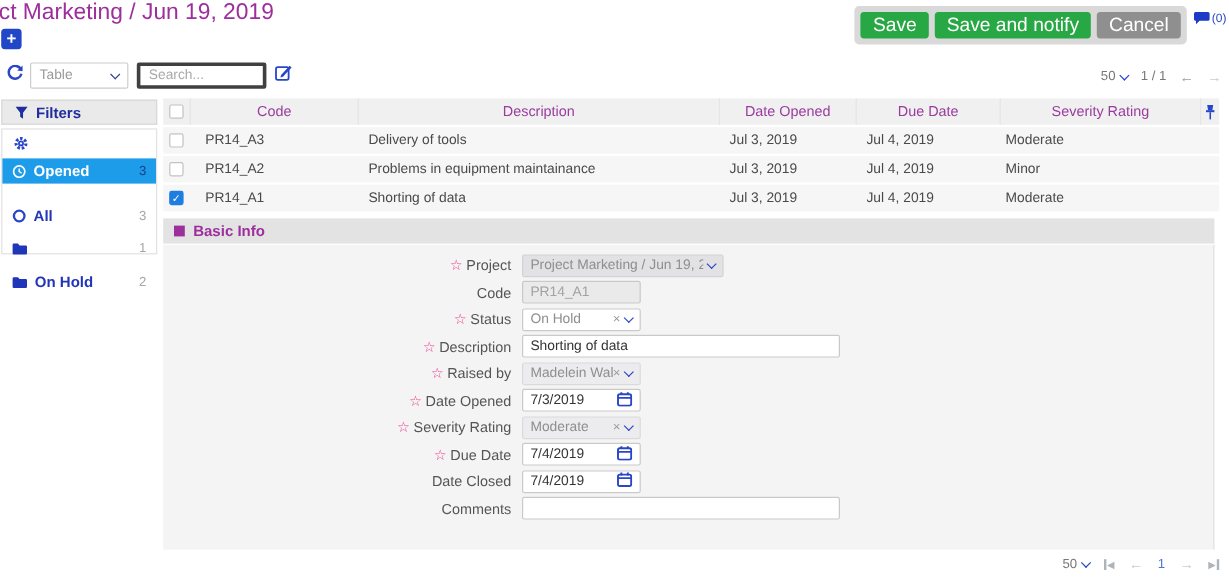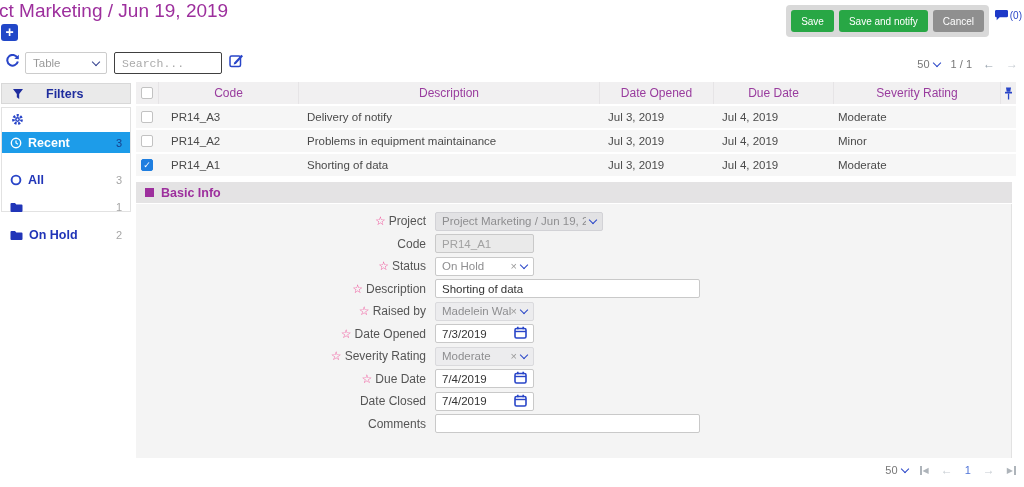--- a/index.html
+++ b/index.html
@@ -5,49 +5,49 @@
   html,body{margin:0;padding:0;background:#fff;}
   .frame{position:relative;width:1024px;height:487px;background:#fff;overflow:hidden;
          font-family:"Liberation Sans","DejaVu Sans",sans-serif;font-size:12px;color:#444;}
 
   
   .page-title{position:absolute;left:-1px;top:0;font-size:19px;color:#9d2f9d;white-space:nowrap;}
   .page-subtitle{position:absolute;left:1px;top:24px;font-size:19px;color:#9d2f9d;display:flex;align-items:center;gap:12px;}
   .add-btn{width:17px;height:17px;background:#2147c8;color:#fff;border-radius:3px;font-size:14px;
            line-height:16px;text-align:center;font-weight:bold;cursor:pointer;}
   .btn-group{position:absolute;top:5px;right:35px;background:#d9d9d9;border-radius:4px;padding:5px;display:flex;gap:5px;}
-  .btn{border:none;border-radius:3px;color:#fff;font-size:10px;padding:4px 10px;height:22px;
+  .btn{border:none;border-radius:3px;color:#fff;font-size:16px;padding:4px 10px;height:22px;
        font-family:inherit;cursor:pointer;line-height:13px;}
   .btn.green{background:#28a745;}
   .btn.gray{background:#8f8f8f;}
   .comment-wrap{position:absolute;top:9px;right:2px;display:flex;align-items:center;gap:1px;}
   .comment-count{font-size:10px;color:#2945c8;}
 
   
   .refresh{position:absolute;left:5px;top:54px;}
   .view-select{position:absolute;left:25px;top:52px;width:82px;height:22px;border:1px solid #ccc;border-radius:2px;
                background:#fff;color:#999;font-size:11.5px;display:flex;align-items:center;padding:0 7px;box-sizing:border-box;}
   .view-select .chev{margin-left:auto;border-color:#33408f;}
-  .search-input{position:absolute;left:114px;top:52px;width:108px;height:22px;border:1px solid #404040;border-radius:2px;
-                padding:0 7px;font-size:11.5px;color:#777;box-sizing:border-box;font-family:Liberation Mono, monospace;outline:none;}
+  .search-input{position:absolute;left:114px;top:52px;width:108px;height:22px;border:3px solid #404040;border-radius:2px;
+                padding:0 7px;font-size:11.5px;color:#777;box-sizing:border-box;font-family:Liberation Sans, sans-serif;outline:none;}
   .search-input::placeholder{color:#aaa;}
   .edit-icon{position:absolute;left:229px;top:53px;cursor:pointer;}
   .top-paging{position:absolute;top:57px;right:6px;display:flex;align-items:center;gap:11px;font-size:11px;color:#777;}
   .psize{display:flex;align-items:center;gap:4px;cursor:pointer;}
   .arrow{font-size:12px;cursor:pointer;}
   .arrow.dim{color:#c6ccd2;}
   .arrow.mid{color:#94a0ab;}
 
   
   .chev{display:inline-block;width:5px;height:5px;border-right:1.7px solid #2945c8;border-bottom:1.7px solid #2945c8;
         transform:rotate(45deg);flex:none;margin-top:-2px;}
 
   
   .filters-header{position:absolute;left:1px;top:83px;width:130px;height:21px;background:#eaeaea;border:1px solid #d8d8d8;
-                  box-sizing:border-box;display:flex;align-items:center;gap:22px;padding-left:10px;
+                  box-sizing:border-box;display:flex;align-items:center;gap:6px;padding-left:10px;
                   color:#1f2d9e;font-weight:bold;font-size:12.5px;}
   .sidebar-panel{position:absolute;left:1px;top:107px;width:130px;height:105px;background:#fff;
                  border:1px solid #e2e2e2;box-sizing:border-box;}
   .gear-row{padding:5px 0 1px 9px;cursor:pointer;}
   .s-item{display:flex;align-items:center;gap:6px;padding:0 8px;height:20px;color:#2135b8;font-size:12.5px;
           font-weight:bold;cursor:pointer;}
   .s-item .count{margin-left:auto;font-weight:normal;font-size:11px;color:#a6a6a6;}
   .s-item.selected{background:#1d9ce9;color:#fff;height:21px;margin-top:2px;}
   .s-item.selected .count{color:#163f8c;}
   .s-item.r2{margin-top:17px;}
@@ -176,21 +176,21 @@
         <circle cx="6.5" cy="6.5" r="4.1" fill="none" stroke="#2945c8" stroke-width="2.6" stroke-dasharray="2.1 1.5"></circle>
         <circle cx="6.5" cy="6.5" r="1.7" fill="none" stroke="#2945c8" stroke-width="1.5"></circle>
       </svg>
     </div>
 
     <div class="s-item selected">
       <svg width="12" height="12" viewBox="0 0 12 12">
         <circle cx="6" cy="6" r="4.7" fill="none" stroke="#fff" stroke-width="1.4"></circle>
         <path d="M6 3.4 V6 L8 7.2" stroke="#fff" stroke-width="1.2" fill="none"></path>
       </svg>
-      <span>Recent</span>
+      <span>Opened</span>
       <span class="count">3</span>
     </div>
 
     <div class="s-item r2">
       <svg width="12" height="12" viewBox="0 0 12 12">
         <circle cx="6" cy="6" r="4.4" fill="none" stroke="#2945c8" stroke-width="1.9"></circle>
       </svg>
       <span>All</span>
       <span class="count">3</span>
     </div>
@@ -228,21 +228,21 @@
           <rect x="4.9" y="6.5" width="1.3" height="6" fill="#2945c8"></rect>
         </svg>
       </div>
     </div>
 
     <div class="t-row">
       <div class="c-cb">
           <span class="cb"></span>
         </div>
       <div class="c-code">PR14_A3</div>
-      <div class="c-desc">Delivery of notify</div>
+      <div class="c-desc">Delivery of tools</div>
       <div class="c-do">Jul 3, 2019</div>
       <div class="c-dd">Jul 4, 2019</div>
       <div class="c-sev">Moderate</div>
       <div class="c-pin"></div>
     </div>
 
     <div class="t-row">
       <div class="c-cb">
           <span class="cb"></span>
         </div>

